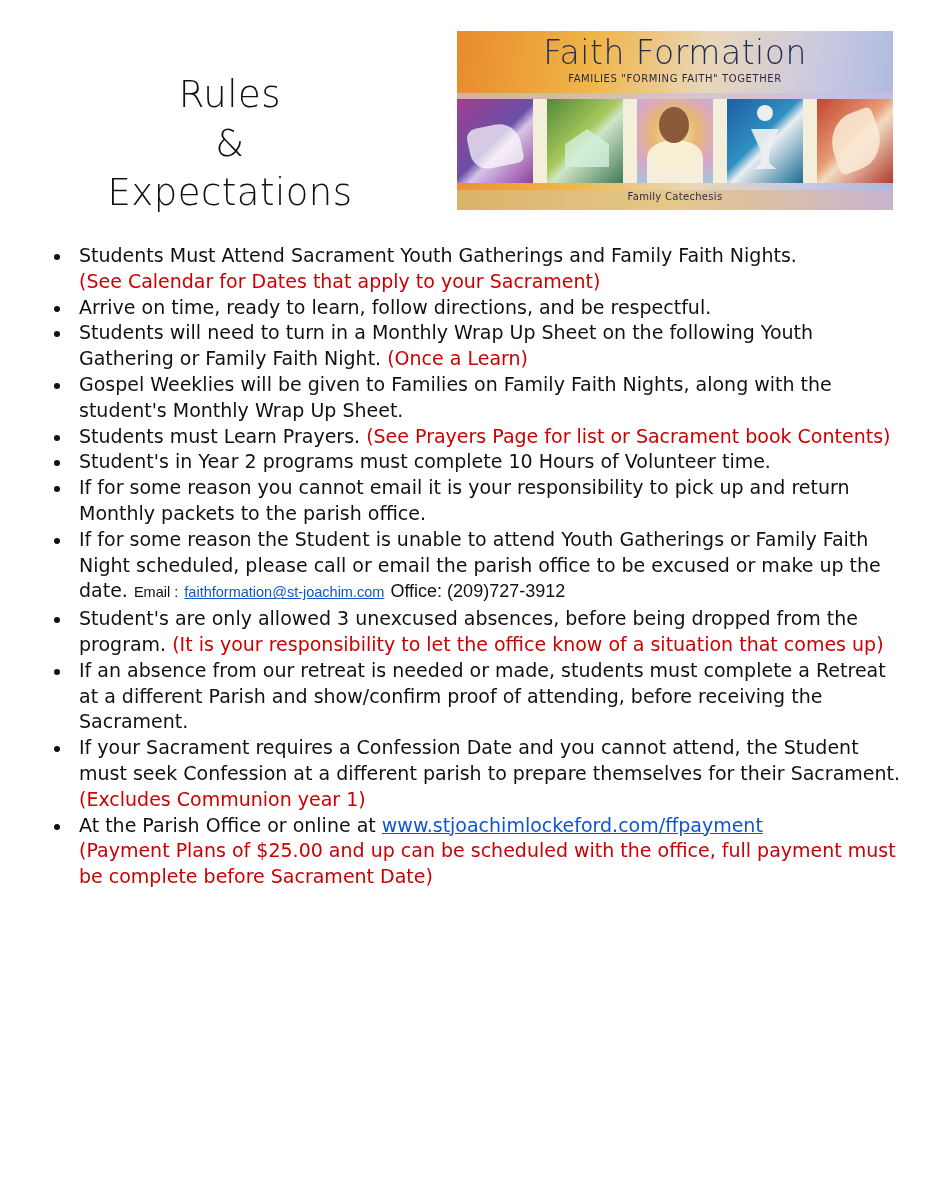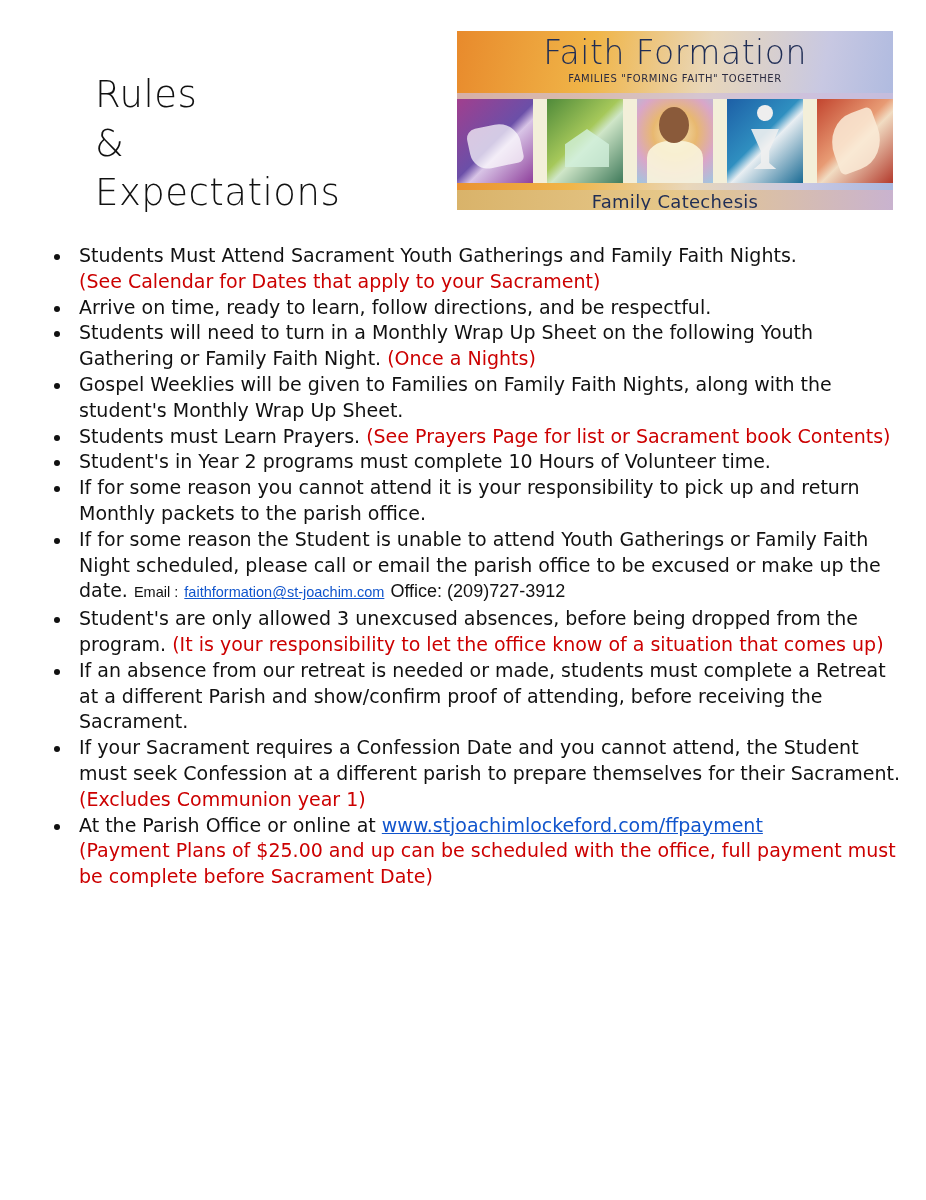--- a/index.html
+++ b/index.html
@@ -1,21 +1,21 @@
 <!DOCTYPE html>
 <html><head>
 <meta charset="utf-8">
 <style>
   * { box-sizing: border-box; margin: 0; padding: 0; }
   html, body { width: 926px; height: 1200px; background: #ffffff; overflow: hidden; }
   body { position: relative; font-family: "DejaVu Sans", sans-serif; color: #111111; }
 
   .title {
     position: absolute; left: 95px; top: 70px; width: 270px;
-    text-align: left; font-family: "DejaVu Sans", sans-serif;
+    text-align: center; font-family: "DejaVu Sans", sans-serif;
     font-size: 37px; line-height: 49px; font-weight: 300; letter-spacing: 0.5px; color: #111;
   }
   .title span { display: block; }
 
   .banner {
     position: absolute; left: 457px; top: 31px; width: 436px; height: 179px;
     background: #b7a6d8; padding: 0;
   }
   .banner-inner {
     position: relative; width: 100%; height: 100%; overflow: hidden;
@@ -49,21 +49,21 @@
   .p3 .shape2 { position: absolute; left: 10px; top: 42px; width: 56px; height: 42px; background: rgba(250,245,220,0.9); border-radius: 40% 40% 0 0; }
   .p4 .shape { left: 24px; top: 30px; width: 28px; height: 40px; clip-path: polygon(0 0, 100% 0, 65% 55%, 65% 85%, 90% 100%, 10% 100%, 35% 85%, 35% 55%); background: rgba(240,240,240,0.9); }
   .p4 .shape2 { position: absolute; left: 30px; top: 6px; width: 16px; height: 16px; border-radius: 50%; background: #eee; }
   .p5 .shape { left: 14px; top: 14px; width: 50px; height: 56px; border-radius: 60% 10% 60% 10%; background: rgba(250,235,215,0.85); transform: rotate(-20deg); }
   .banner-footer {
     position: absolute; left: 0; right: 0; bottom: 0; height: 20px;
     background: linear-gradient(90deg, #d9b36a, #e6c88a 50%, #c9b3cf);
   }
   .banner-footer span {
     position: absolute; left: 0; right: 0; top: 1px; text-align: center;
-    font-size: 18px; color: #1f2d55; letter-spacing: 0.3px;
+    font-size: 10px; color: #1f2d55; letter-spacing: 0.3px;
   }
 
   .rules {
     position: absolute; left: 50px; top: 243px; width: 850px;
     list-style: none; font-size: 19px; line-height: 25.8px; color: #111;
   }
   .rules li { position: relative; padding-left: 29px; }
   .rules li::before {
     content: ""; position: absolute; left: 4px; top: 11px; width: 6px; height: 6px;
     border-radius: 50%; background: #111;
@@ -117,34 +117,34 @@
 <ul class="rules">
   <li>
     <span>Students Must Attend Sacrament Youth Gatherings and Family Faith Nights.</span>
     <span class="red block">(See Calendar for Dates that apply to your Sacrament)</span>
   </li>
   <li>
     <span>Arrive on time, ready to learn, follow directions, and be respectful.</span>
   </li>
   <li>
     <span>Students will need to turn in a Monthly Wrap Up Sheet on the following Youth Gathering or Family Faith Night.</span>
-    <span class="red">(Once a Nights)</span>
+    <span class="red">(Once a Learn)</span>
   </li>
   <li>
     <span>Gospel Weeklies will be given to Families on Family Faith Nights, along with the student's Monthly Wrap Up Sheet.</span>
   </li>
   <li>
     <span>Students must Learn Prayers.</span>
     <span class="red">(See Prayers Page for list or Sacrament book Contents)</span>
   </li>
   <li>
     <span>Student's in Year 2 programs must complete 10 Hours of Volunteer time.</span>
   </li>
   <li>
-    <span>If for some reason you cannot attend it is your responsibility to pick up and return Monthly packets to the parish office.</span>
+    <span>If for some reason you cannot email it is your responsibility to pick up and return Monthly packets to the parish office.</span>
   </li>
   <li>
     <span>If for some reason the Student is unable to attend Youth Gatherings or Family Faith Night scheduled, please call or email the parish office to be excused or make up the date.</span>
     <span class="small-arial">Email :</span>
     <a class="email-link" href="#">faithformation@st-joachim.com</a>
     <span class="office">Office: (209)727-3912</span>
   </li>
   <li>
     <span>Student's are only allowed 3 unexcused absences, before being dropped from the program.</span>
     <span class="red">(It is your responsibility to let the office know of a situation that comes up)</span>

